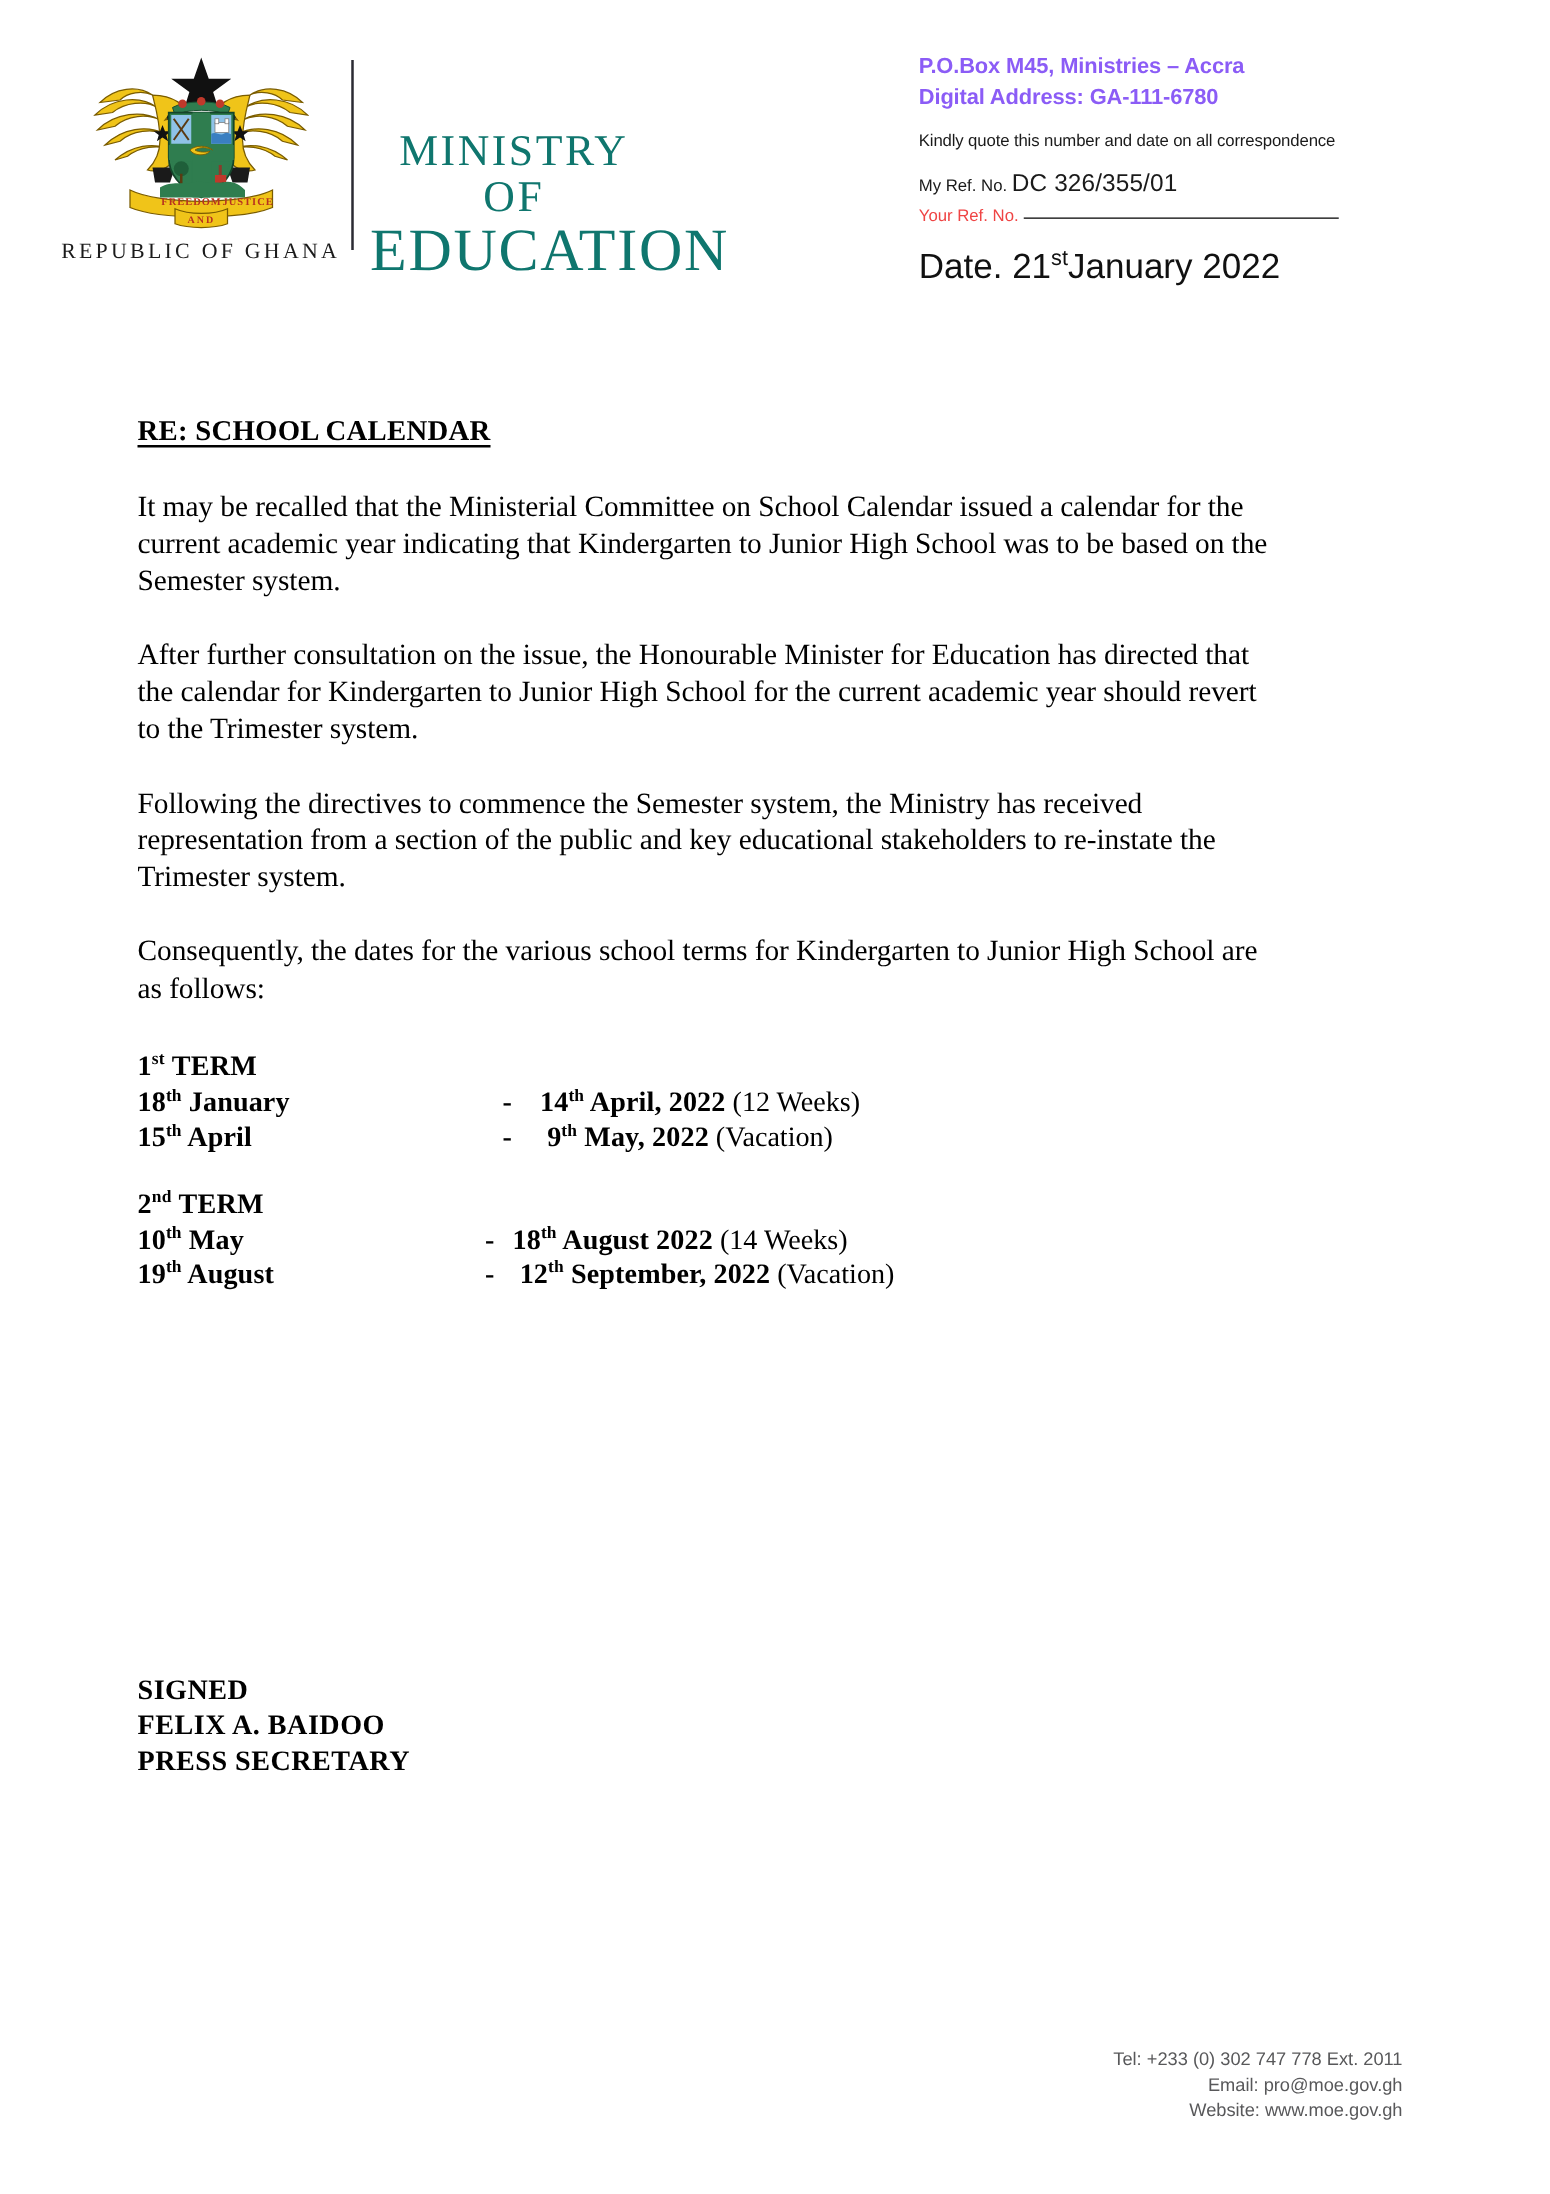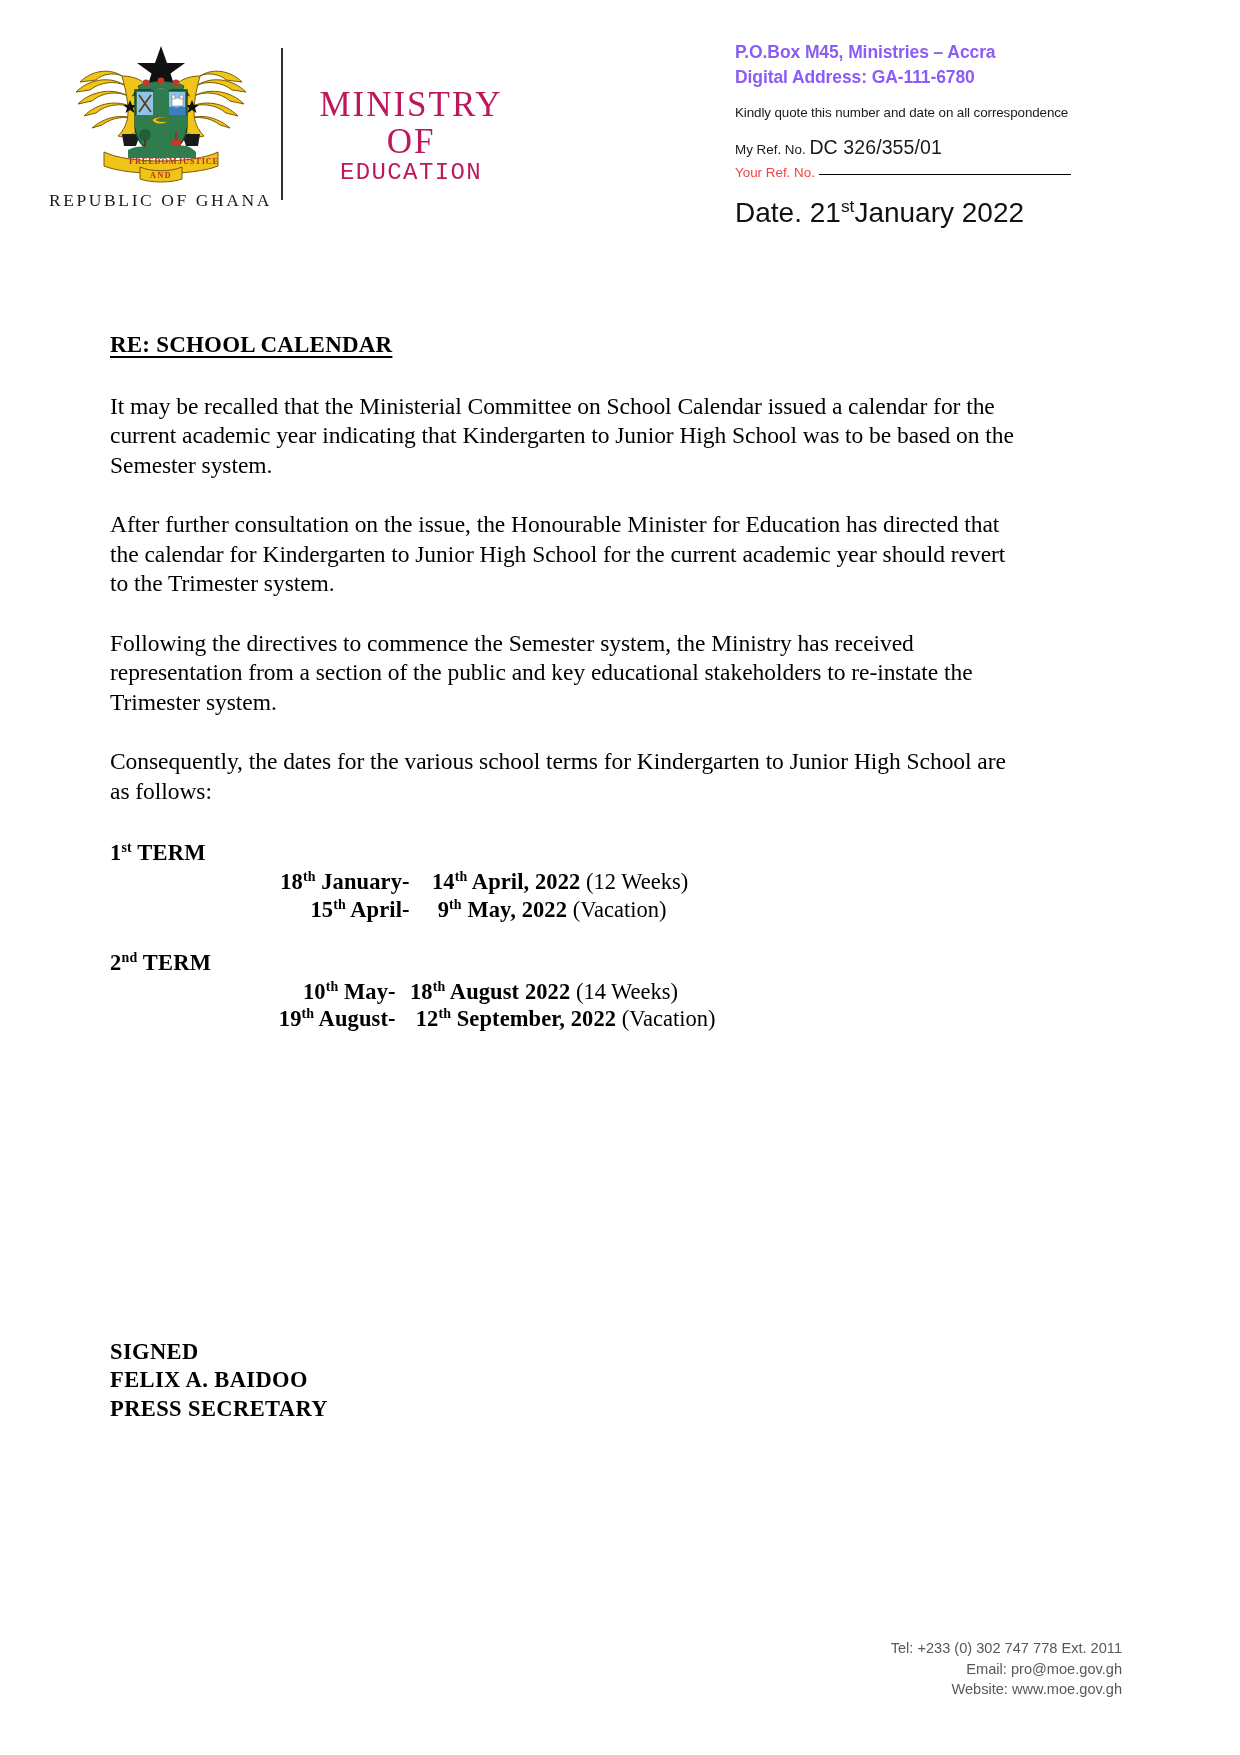--- a/index.html
+++ b/index.html
@@ -54,30 +54,30 @@
     left: 281px;
     top: 48px;
     width: 2px;
     height: 152px;
     background: #2b2b33;
   }
 
   .wordmark {
     position: absolute;
     left: 296px;
-    top: 86px;
+    top: 102px;
     width: 230px;
     text-align: center;
     font-family: "Liberation Serif", serif;
-    color: #be185d;
+    color: #0f766e;
     line-height: 1.06;
   }
   .wordmark .wm-1 { font-size: 35px; letter-spacing: 2.0px; display:block; }
   .wordmark .wm-2 { font-size: 35px; letter-spacing: 2.0px; display:block; }
-  .wordmark .wm-3 { font-size: 24px; letter-spacing: 1.4px; display:block;font-family:Liberation Mono, monospace; }
+  .wordmark .wm-3 { font-size: 48px; letter-spacing: 1.4px; display:block; }
 
   
   .rhead {
     position: absolute;
     left: 735px;
     top: 40px;
     width: 400px;
     font-family: "Liberation Sans", sans-serif;
   }
   .rhead .addr {
@@ -165,21 +165,20 @@
   .term-row {
     font-family: "Liberation Serif", serif;
     font-size: 22.5px;
     line-height: 1.215;
     white-space: nowrap;
   }
   .term-row .start {
     display: inline-block;
     font-weight: bold;
     letter-spacing: 0.1px;
-    text-align: right;
   }
   .term-row .dash {
     display: inline-block;
     font-weight: bold;
     text-align: left;
   }
   .term-row .end {
     font-weight: bold;
     letter-spacing: 0.1px;
   }

